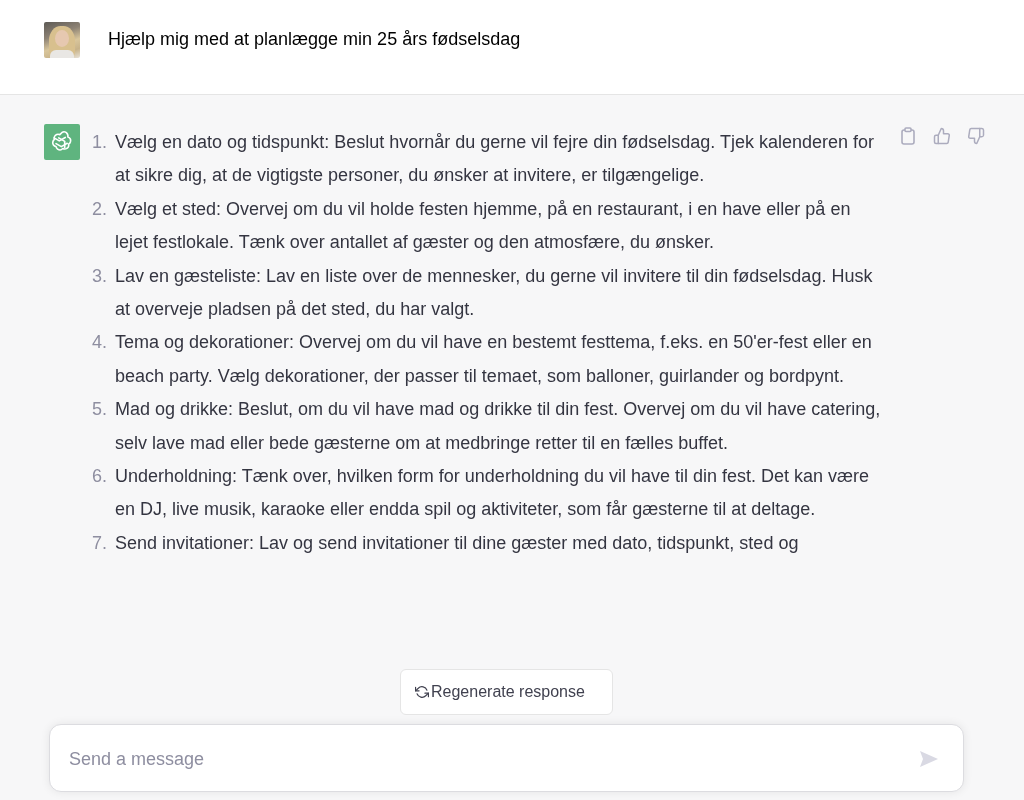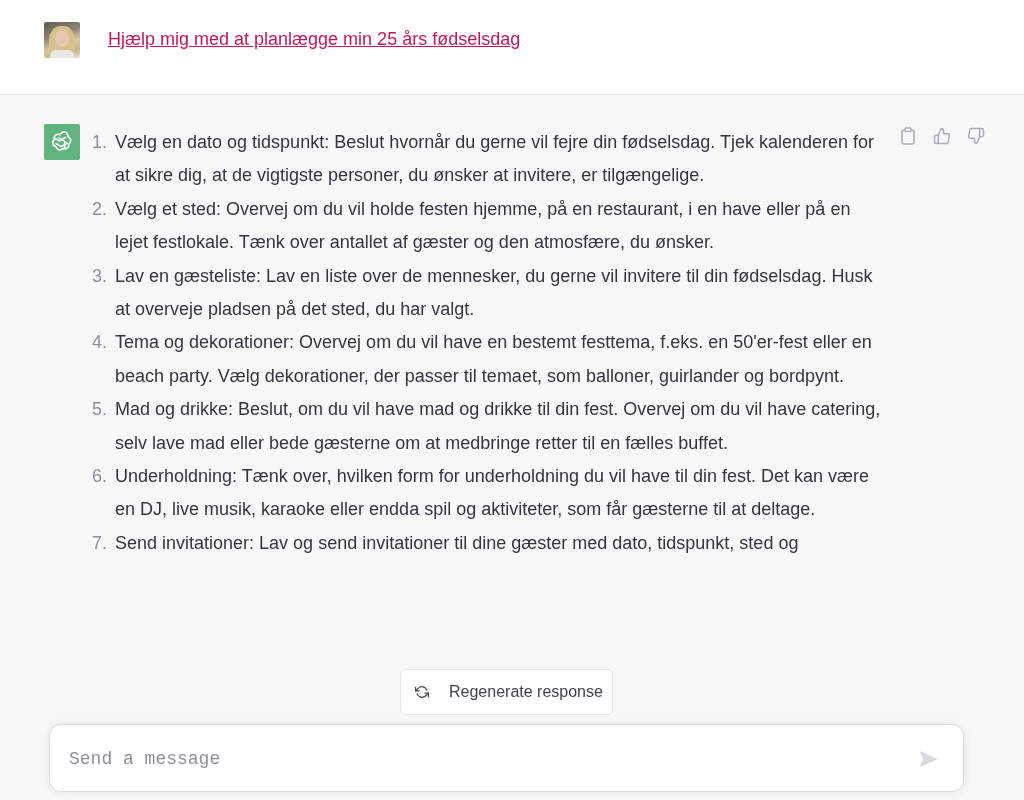--- a/index.html
+++ b/index.html
@@ -27,21 +27,21 @@
       position: absolute; left: 5px; top: 4px; width: 26px; height: 32px;
       border-radius: 45% 45% 20% 20%;
       background: #d8c08e;
     }
     .avatar .shirt {
       position: absolute; left: 6px; top: 28px; width: 24px; height: 10px;
       background: #e9e7e4; border-radius: 6px 6px 0 0;
     }
     .user-text {
       position: absolute; left: 108px; top: 27px;
-      font-size: 18px; line-height: 24px; color: #be185d; text-decoration: underline;
+      font-size: 18px; line-height: 24px; color: #000000;
     }
     .assistant-row {
       position: absolute; left: 0; top: 96px; width: 1024px; height: 704px;
       background: #f7f7f8;
     }
     .gpt-avatar {
       position: absolute; left: 44px; top: 28px; width: 36px; height: 36px;
       border-radius: 2px; background: #5fb47f;
       display: flex; align-items: center; justify-content: center;
     }
@@ -58,33 +58,33 @@
     ol.steps li { display: flex; }
     ol.steps li .num { width: 27px; flex: 0 0 27px; color: #8e8ea0; text-align: left; padding-left: 4px; }
     ol.steps li .txt { flex: 1; }
     .fade {
       position: absolute; left: 0; top: 610px; width: 1024px; height: 94px;
       background: linear-gradient(to bottom, rgba(247,247,248,0) 0%, rgba(247,247,248,0.9) 18%, #f7f7f8 30%, #f7f7f8 100%);
     }
     .regen {
       position: absolute; left: 400px; top: 669px; width: 213px; height: 46px;
       background: #ffffff; border: 1px solid #e5e5e5; border-radius: 6px;
-      display: flex; align-items: center; padding-left: 14px; gap: 20px;
+      display: flex; align-items: center; padding-left: 14px; gap: 2px;
       font-size: 16px; color: #40414f; cursor: pointer;
     }
     .composer {
       position: absolute; left: 49px; top: 724px; width: 915px; height: 68px;
       background: #ffffff; border: 1px solid #dcdce0; border-radius: 12px;
       box-shadow: 0 0 10px rgba(0,0,0,0.08);
     }
     .composer input {
       position: absolute; left: 19px; top: 20px; width: 820px; height: 28px;
       border: none; outline: none; background: transparent;
       font-size: 18px; color: #7f1d1d;
-      font-family: Liberation Mono, monospace;
+      font-family: Liberation Sans, sans-serif;
     }
     .composer input::placeholder { color: #8e8ea0; }
     .send-btn {
       position: absolute; left: 866px; top: 22px; width: 26px; height: 24px;
       display: flex; align-items: center; justify-content: center; cursor: pointer;
     }
   </style>
 </head>
 <body>
 

